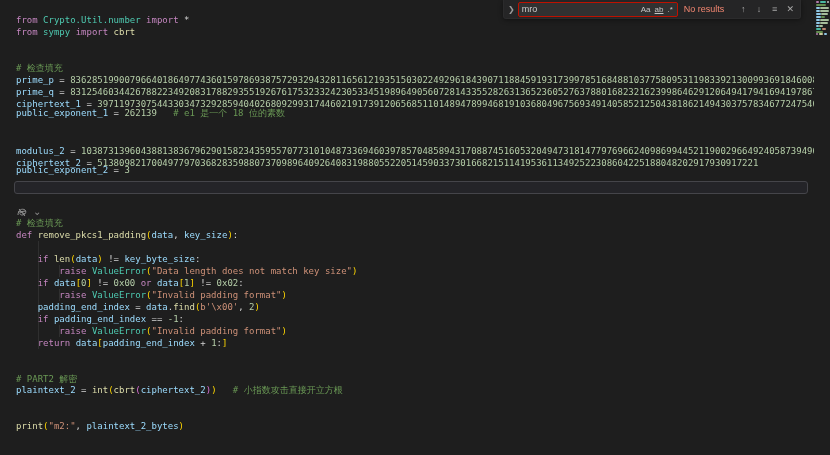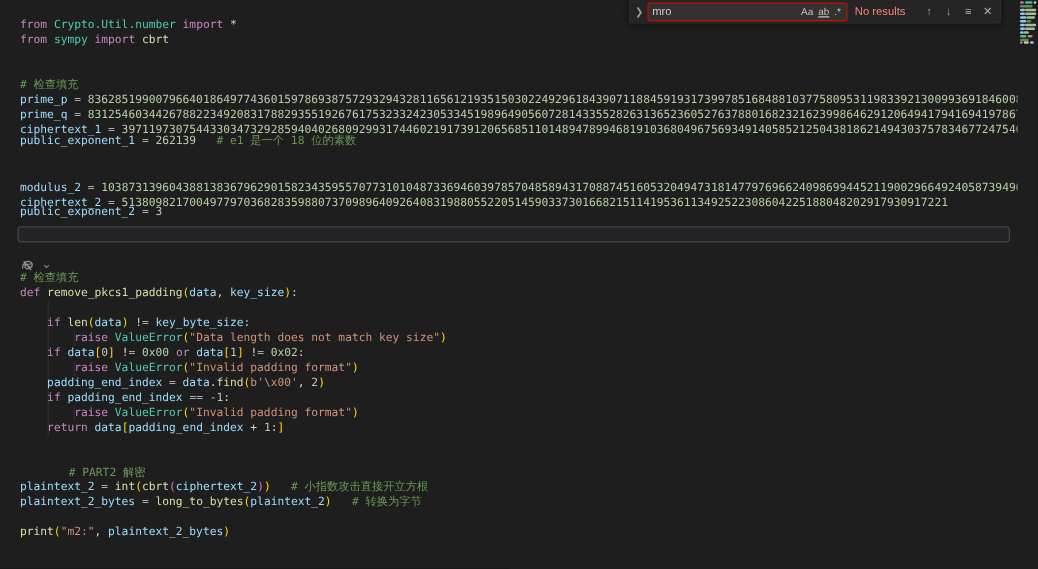--- a/index.html
+++ b/index.html
@@ -57,23 +57,22 @@
       <div class="code-line" style="top: 217.15px;"><span class="c-com"># 检查填充</span></div>
       <div class="code-line" style="top: 229.1px; text-align: center;"><span class="c-kw">def</span><span class="c-txt"> </span><span class="c-fn">remove_pkcs1_padding</span><span class="c-b1">(</span><span class="c-var">data</span><span class="c-op">,</span><span class="c-txt"> </span><span class="c-var">key_size</span><span class="c-b1">)</span><span class="c-op">:</span></div>
       <div class="code-line" style="top: 253px;"><span class="c-txt">    </span><span class="c-kw">if</span><span class="c-txt"> </span><span class="c-fn">len</span><span class="c-b1">(</span><span class="c-var">data</span><span class="c-b1">)</span><span class="c-txt"> </span><span class="c-op">!=</span><span class="c-txt"> </span><span class="c-var">key_byte_size</span><span class="c-op">:</span></div>
       <div class="code-line" style="top: 264.95px;"><span class="c-txt">        </span><span class="c-kw">raise</span><span class="c-txt"> </span><span class="c-mod">ValueError</span><span class="c-b1">(</span><span class="c-str">"Data length does not match key size"</span><span class="c-b1">)</span></div>
       <div class="code-line" style="top: 276.9px;"><span class="c-txt">    </span><span class="c-kw">if</span><span class="c-txt"> </span><span class="c-var">data</span><span class="c-b1">[</span><span class="c-num">0</span><span class="c-b1">]</span><span class="c-txt"> </span><span class="c-op">!=</span><span class="c-txt"> </span><span class="c-num">0x00</span><span class="c-txt"> </span><span class="c-kw">or</span><span class="c-txt"> </span><span class="c-var">data</span><span class="c-b1">[</span><span class="c-num">1</span><span class="c-b1">]</span><span class="c-txt"> </span><span class="c-op">!=</span><span class="c-txt"> </span><span class="c-num">0x02</span><span class="c-op">:</span></div>
       <div class="code-line" style="top: 288.85px;"><span class="c-txt">        </span><span class="c-kw">raise</span><span class="c-txt"> </span><span class="c-mod">ValueError</span><span class="c-b1">(</span><span class="c-str">"Invalid padding format"</span><span class="c-b1">)</span></div>
       <div class="code-line" style="top: 300.8px;"><span class="c-txt">    </span><span class="c-var">padding_end_index</span><span class="c-txt"> </span><span class="c-op">=</span><span class="c-txt"> </span><span class="c-var">data</span><span class="c-op">.</span><span class="c-fn">find</span><span class="c-b1">(</span><span class="c-str">b'\x00'</span><span class="c-op">,</span><span class="c-txt"> </span><span class="c-num">2</span><span class="c-b1">)</span></div>
       <div class="code-line" style="top: 312.75px;"><span class="c-txt">    </span><span class="c-kw">if</span><span class="c-txt"> </span><span class="c-var">padding_end_index</span><span class="c-txt"> </span><span class="c-op">==</span><span class="c-txt"> </span><span class="c-num">-1</span><span class="c-op">:</span></div>
       <div class="code-line" style="top: 324.7px;"><span class="c-txt">        </span><span class="c-kw">raise</span><span class="c-txt"> </span><span class="c-mod">ValueError</span><span class="c-b1">(</span><span class="c-str">"Invalid padding format"</span><span class="c-b1">)</span></div>
       <div class="code-line" style="top: 336.65px;"><span class="c-txt">    </span><span class="c-kw">return</span><span class="c-txt"> </span><span class="c-var">data</span><span class="c-b1">[</span><span class="c-var">padding_end_index</span><span class="c-txt"> </span><span class="c-op">+</span><span class="c-txt"> </span><span class="c-num">1</span><span class="c-op">:</span><span class="c-b1">]</span></div>
-      <div class="code-line" style="top: 372.5px; margin-left: 39px;"><span class="c-com"># PART2 解密</span></div>
+      <div class="code-line" style="top: 372.5px;"><span class="c-com"># PART2 解密</span></div>
       <div class="code-line" style="top: 384.45px;"><span class="c-var">plaintext_2</span><span class="c-txt"> </span><span class="c-op">=</span><span class="c-txt"> </span><span class="c-fn">int</span><span class="c-b1">(</span><span class="c-fn">cbrt</span><span class="c-b2">(</span><span class="c-var">ciphertext_2</span><span class="c-b2">)</span><span class="c-b1">)</span><span class="c-txt">   </span><span class="c-com"># 小指数攻击直接开立方根</span></div>
-      <div class="code-line" style="top: 396.4px;"><span class="c-var">plaintext_2_bytes</span><span class="c-txt"> </span><span class="c-op">=</span><span class="c-txt"> </span><span class="c-fn">long_to_bytes</span><span class="c-b1">(</span><span class="c-var">plaintext_2</span><span class="c-b1">)</span><span class="c-txt">   </span><span class="c-com"># 转换为字节</span></div>
       <div class="code-line" style="top: 420.3px;"><span class="c-fn">print</span><span class="c-b1">(</span><span class="c-str">"m2:"</span><span class="c-op">,</span><span class="c-txt"> </span><span class="c-var">plaintext_2_bytes</span><span class="c-b1">)</span></div>
     </div>
 
   <div class="iguide" style="left:38px;top:241px;height:108px;"></div>
   <div class="iguide" style="left:59px;top:265px;height:12px;"></div>
   <div class="iguide" style="left:59px;top:289px;height:12px;"></div>
   <div class="iguide" style="left:59px;top:325px;height:12px;"></div>
 
   <div class="find-widget">
     <div class="fw-toggle">❯</div>

